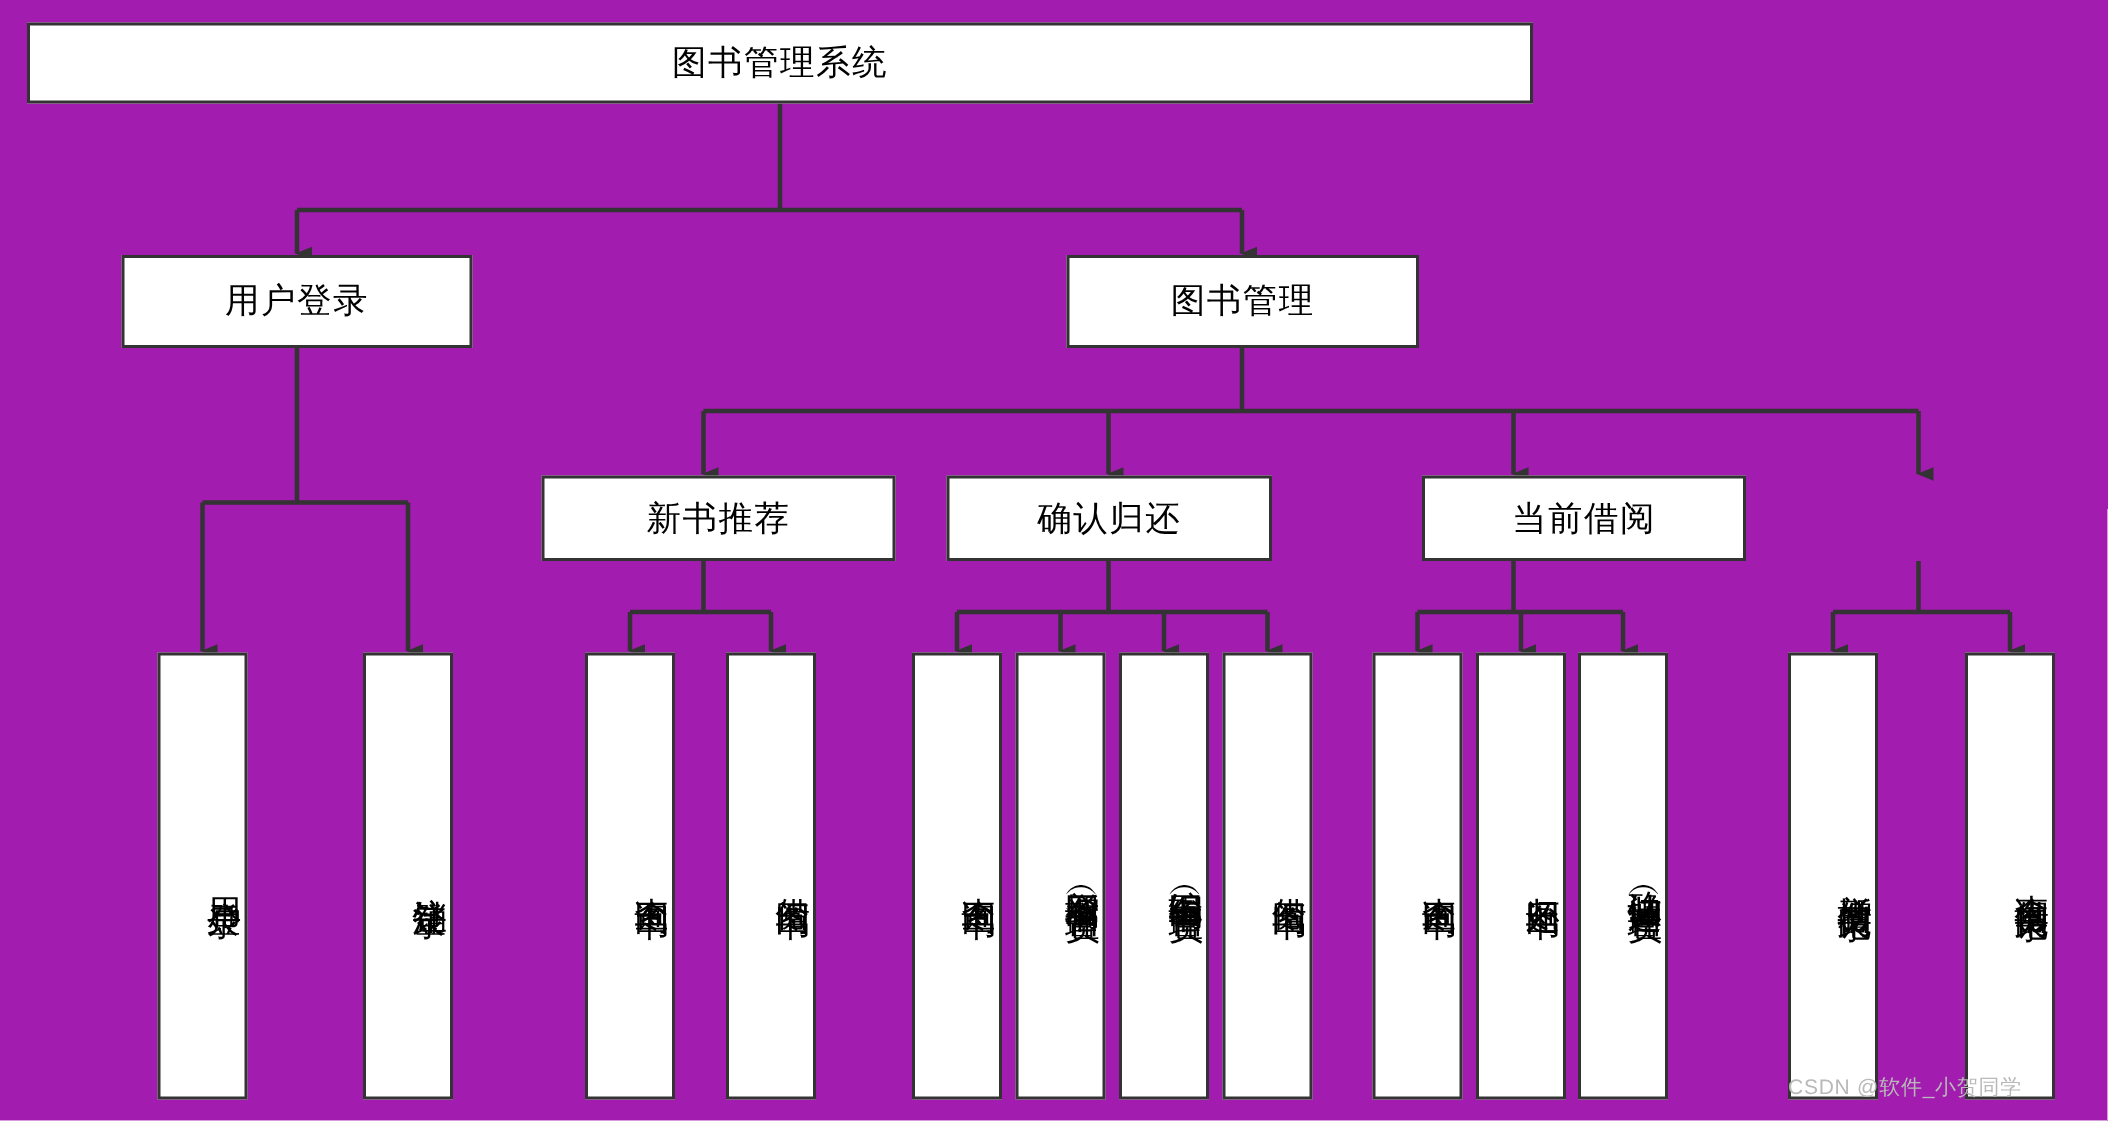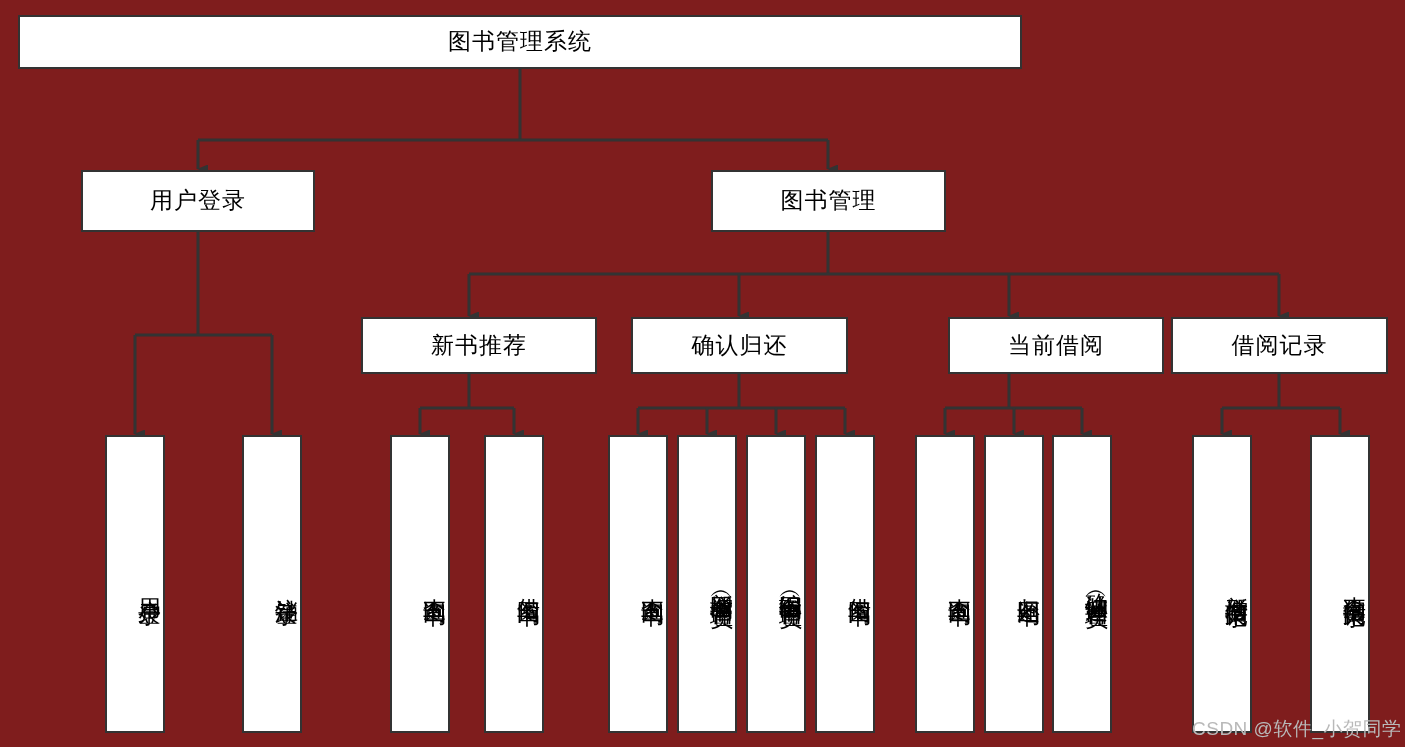--- a/index.html
+++ b/index.html
@@ -8,21 +8,21 @@
     padding: 0;
     background: #ffffff;
   }
   body {
     font-family: "Liberation Sans", "DejaVu Sans", sans-serif;
   }
   #diagram-root {
     position: relative;
     width: 1405px;
     height: 747px;
-    background: #7f1d1d;
+    background: #a21caf;
     overflow: hidden;
   }
   #edge-layer {
     position: absolute;
     left: 0;
     top: 0;
     width: 1405px;
     height: 747px;
     pointer-events: none;
   }
@@ -50,21 +50,21 @@
     letter-spacing: 2px;
     padding: 10px 0;
     align-items: flex-start;
     justify-content: center;
   }
   .node.root {
     font-size: 23px;
   }
   .watermark {
     position: absolute;
-    font-size: 19px;
+    font-size: 14px;
     color: #b9b9b9;
     white-space: nowrap;
     letter-spacing: 0.5px;
     pointer-events: none;
   }
 </style>
 </head>
 <body>
 
 <div id="diagram-root">
@@ -112,21 +112,20 @@
   </svg>
 
   <div class="node root horiz" style="left: 18px; top: 15px; width: 1004px; height: 54px;">图书管理系统</div>
 
   <div class="node horiz" style="left: 81px; top: 170px; width: 234px; height: 62px;">用户登录</div>
   <div class="node horiz" style="left: 711px; top: 170px; width: 235px; height: 62px;">图书管理</div>
 
   <div class="node horiz" style="left: 361px; top: 317px; width: 236px; height: 57px;">新书推荐</div>
   <div class="node horiz" style="left: 631px; top: 317px; width: 217px; height: 57px;">确认归还</div>
   <div class="node horiz" style="left: 901px; top: 317px; width: 216px; height: 57px; margin-left: 47px;">当前借阅</div>
-  <div class="node horiz" style="left: 1171px; top: 317px; width: 217px; height: 57px;">借阅记录</div>
 
   <div class="node vert" style="left: 105px; top: 435px; width: 60px; height: 298px;">用户登录</div>
   <div class="node vert" style="left: 242px; top: 435px; width: 60px; height: 298px;">注销登录</div>
   <div class="node vert" style="left: 390px; top: 435px; width: 60px; height: 298px;">查询图书</div>
   <div class="node vert" style="left: 484px; top: 435px; width: 60px; height: 298px;">借阅图书</div>
   <div class="node vert" style="left: 608px; top: 435px; width: 60px; height: 298px;">查询图书</div>
   <div class="node vert" style="left: 677px; top: 435px; width: 60px; height: 298px;">新增图书（管理员）</div>
   <div class="node vert" style="left: 746px; top: 435px; width: 60px; height: 298px;">编辑图书（管理员）</div>
   <div class="node vert" style="left: 815px; top: 435px; width: 60px; height: 298px;">借阅图书</div>
   <div class="node vert" style="left: 915px; top: 435px; width: 60px; height: 298px;">查询图书</div>

